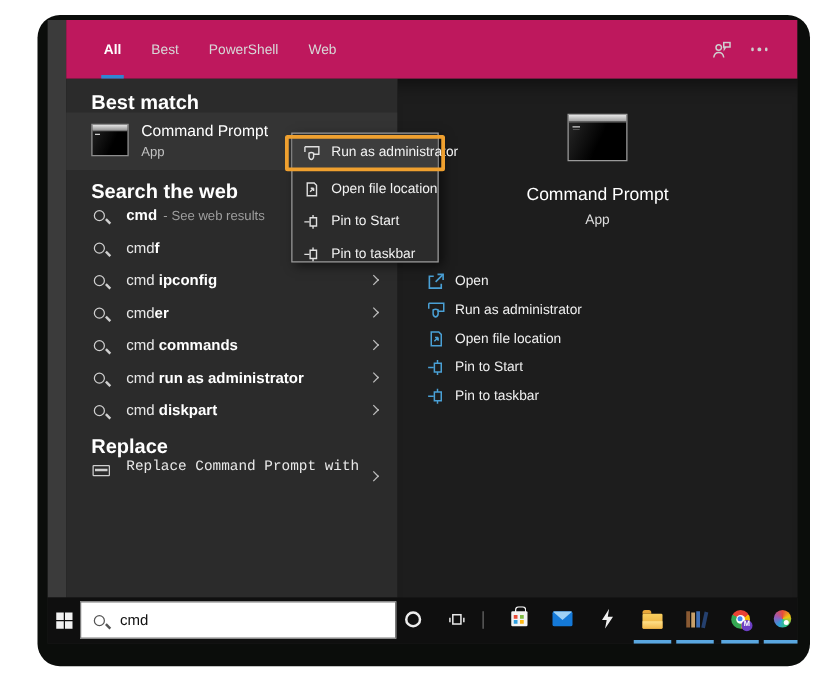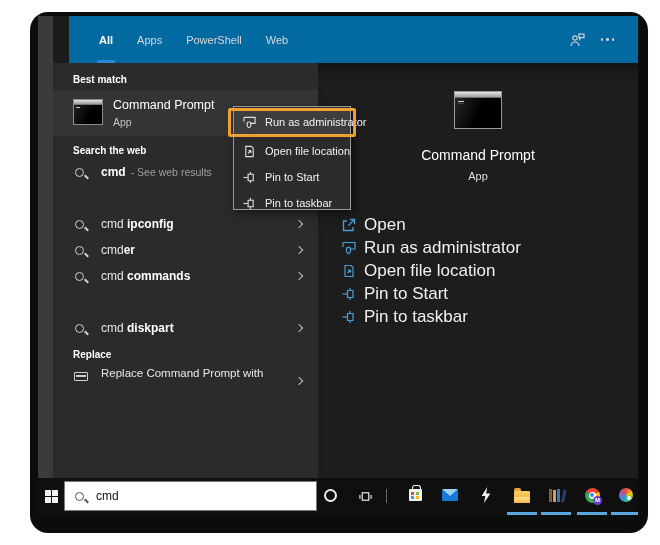--- a/index.html
+++ b/index.html
@@ -11,38 +11,38 @@
            background:#0b0d0b; border-radius:18px; }
   .screen { position:absolute; left:8px; top:4px; right:10px; bottom:18px;
             background:#1c1c1c; overflow:hidden; }
 
   
   .desktop-strip { position:absolute; left:0; top:0; width:15px; bottom:37px; background:#3b3b3b; }
 
   
   .flyout { position:absolute; left:15px; right:0; top:0; bottom:37px; }
 
-  .topbar { position:absolute; left:0; right:0; top:0; height:47px; background:#0369a1;margin-left:16px; }
+  .topbar { position:absolute; left:0; right:0; top:0; height:47px; background:#be185d; }
   .tabs { display:flex; height:47px; padding-left:30px; }
   .tab { display:flex; align-items:center; margin-right:24px; position:relative;
          color:#d8d8d8; font-size:11px; cursor:default; }
   .tab.active { color:#ffffff; font-weight:bold; }
   .tab.active::after { content:""; position:absolute; left:-2px; right:-2px; bottom:0;
                        height:3px; background:#2f86d3; }
   .caret { font-size:8px; margin-left:5px; color:#d8d8d8; }
   .topbar-right { position:absolute; right:24px; top:0; height:47px; display:flex; align-items:center; gap:16px; }
   .dots { display:flex; gap:3px; }
   .dots i { width:2.5px; height:2.5px; border-radius:50%; background:#cfcfcf; }
 
   .panels { position:absolute; left:0; right:0; top:47px; bottom:0; }
   .left-panel { position:absolute; left:0; top:0; bottom:0; width:265px; background:#2b2b2b; }
   .right-panel { position:absolute; left:265px; top:0; bottom:0; right:0; background:#1d1d1d;
                  box-shadow: inset 0 16px 14px -12px rgba(0,0,0,0.5); }
 
-  .sec-header { position:absolute; left:20px; color:#ffffff; font-size:10px; font-weight:bold; }
+  .sec-header { position:absolute; left:20px; color:#ffffff; font-size:16px; font-weight:bold; }
 
   
   .best-item { position:absolute; left:0; right:0; top:27px; height:46px; background:#343434; }
   .cmdicon-sm { position:absolute; left:20px; top:9px; width:30px; height:26px;
                 background:linear-gradient(115deg,#242424 0%,#000 60%);
                 border:1px solid #8d8d8d; }
   .cmdicon-sm::before { content:""; position:absolute; left:0; right:0; top:0; height:4px;
                         background:linear-gradient(#e2e2e2,#9a9a9a); border-bottom:1px solid #777; }
   .cmdicon-sm::after { content:""; position:absolute; left:2px; top:7px; width:4px; height:1px; background:#cfcfcf; }
   .best-title { position:absolute; left:60px; top:8px; color:#ffffff; font-size:12.5px; }
@@ -59,41 +59,41 @@
   .mag { position:relative; width:9px; height:9px; border:1.5px solid #cfcfcf; border-radius:50%; flex:0 0 auto; }
   .mag::after { content:""; position:absolute; width:1.5px; height:5px; background:#cfcfcf;
                 left:7.5px; top:7px; transform:rotate(-45deg); transform-origin:top left; }
   .mag.dark { border-color:#555; }
   .mag.dark::after { background:#555; }
 
   .chev { width:6px; height:6px; border-top:1.5px solid #bdbdbd; border-right:1.5px solid #bdbdbd;
           transform:rotate(45deg); display:inline-block; }
 
   
-  .settings-item { position:absolute; left:0; right:0; top:301px; height:40px; }
+  .settings-item { position:absolute; left:0; right:0; top:301px; height:40px;font-family:Liberation Mono, monospace; }
   .disp-icon { position:absolute; left:21px; top:8px; width:14px; height:9px;
                border:1.5px solid #cfcfcf; border-radius:1px; }
   .disp-icon::after { content:""; position:absolute; left:1px; right:1px; top:2px; height:1.5px; background:#cfcfcf; }
   .settings-text { position:absolute; left:48px; top:2px; color:#e8e8e8; font-size:11.5px; line-height:15px; }
   .settings-chev { position:absolute; right:16px; top:14px; }
 
   
   .cmdicon-lg { position:absolute; left:50%; margin-left:-24px; top:28px; width:48px; height:38px;
                 background:linear-gradient(115deg,#2a2a2a 0%,#000 55%);
                 border:1px solid #9a9a9a; }
   .cmdicon-lg::before { content:""; position:absolute; left:0; right:0; top:0; height:5px;
                         background:linear-gradient(#e6e6e6,#9f9f9f); border-bottom:1px solid #6f6f6f; }
   .cmdicon-lg::after { content:""; position:absolute; left:3px; top:9px; width:6px; height:1px;
                        background:#d0d0d0; box-shadow:0 2px 0 -0.3px #8a8a8a; }
   .rp-title { position:absolute; left:0; right:0; top:84px; text-align:center; color:#ffffff; font-size:14px; }
   .rp-sub { position:absolute; left:0; right:0; top:107px; text-align:center; color:#dddddd; font-size:11px; }
 
   .action-row { position:absolute; left:0; right:0; height:23px; display:flex; align-items:center; }
   .action-row .a-icon { margin-left:24px; width:14px; height:14px; color:#4aa0d5; flex:0 0 auto; }
-  .action-row .a-label { margin-left:8px; color:#f0f0f0; font-size:17px; }
+  .action-row .a-label { margin-left:8px; color:#f0f0f0; font-size:11px; }
 
   .a-icon svg, .m-icon svg { display:block; width:100%; height:100%; }
 
   
   .ctx-menu { position:absolute; left:195px; top:90px; width:118px; height:104px;
               background:#2b2b2b; border:1px solid #9a9a9a; z-index:10;
               box-shadow:3px 3px 8px rgba(0,0,0,0.55); }
   .ctx-item { position:absolute; left:0; right:0; height:26px; display:flex; align-items:center; }
   .ctx-item.hl { background:#3d3d3d; }
   .m-icon { margin-left:9px; width:13px; height:13px; color:#e0e0e0; flex:0 0 auto; }
@@ -171,21 +171,21 @@
 <div class="frame">
   <div class="screen">
 
     <div class="desktop-strip"></div>
 
     <div class="flyout">
 
       <div class="topbar">
         <div class="tabs">
           <div class="tab active">All</div>
-          <div class="tab">Apps</div>
+          <div class="tab">Best</div>
           <div class="tab">PowerShell</div>
           <div class="tab">Web</div>
         </div>
         <div class="topbar-right">
           <span class="person-chat">
             <svg viewBox="0 0 15 14" fill="none" stroke="currentColor" stroke-width="1.2">
               <circle cx="5" cy="5" r="2.2"></circle>
               <path d="M1 13 q0.5 -4 4 -4 q3.5 0 4 4"></path>
               <rect x="9" y="1" width="5" height="3.6"></rect>
               <path d="M10.5 4.6 l-1 1.6 v-1.6"></path>
@@ -211,39 +211,49 @@
             <span class="best-sub">App</span>
           </div>
 
           <div class="sec-header" style="top:82px">Search the web</div>
 
           <div class="sug-row" style="top:96px">
             <span class="mag"></span>
             <span class="sug-text"><b>cmd</b><span class="note">- See web results</span></span>
           </div>
 
+          <div class="sug-row" style="top:122px">
+            <span class="mag"></span>
+            <span class="sug-text"><span>cmd</span><b>f</b></span>
+            <span class="row-chev chev"></span>
+          </div>
 
           <div class="sug-row" style="top:174px">
             <span class="mag"></span>
             <span class="sug-text"><span>cmd</span><b>er</b></span>
             <span class="row-chev chev"></span>
           </div>
 
           <div class="sug-row" style="top:148px">
             <span class="mag"></span>
             <span class="sug-text"><span>cmd </span><b>ipconfig</b></span>
             <span class="row-chev chev"></span>
           </div>
 
           <div class="sug-row" style="top:200px">
             <span class="mag"></span>
             <span class="sug-text"><span>cmd </span><b>commands</b></span>
             <span class="row-chev chev"></span>
           </div>
 
+          <div class="sug-row" style="top:226px">
+            <span class="mag"></span>
+            <span class="sug-text"><span>cmd </span><b>run as administrator</b></span>
+            <span class="row-chev chev"></span>
+          </div>
 
           <div class="sug-row" style="top:252px">
             <span class="mag"></span>
             <span class="sug-text"><span>cmd </span><b>diskpart</b></span>
             <span class="row-chev chev"></span>
           </div>
 
           <div class="sec-header" style="top:286px">Replace</div>
 
           <div class="settings-item">

